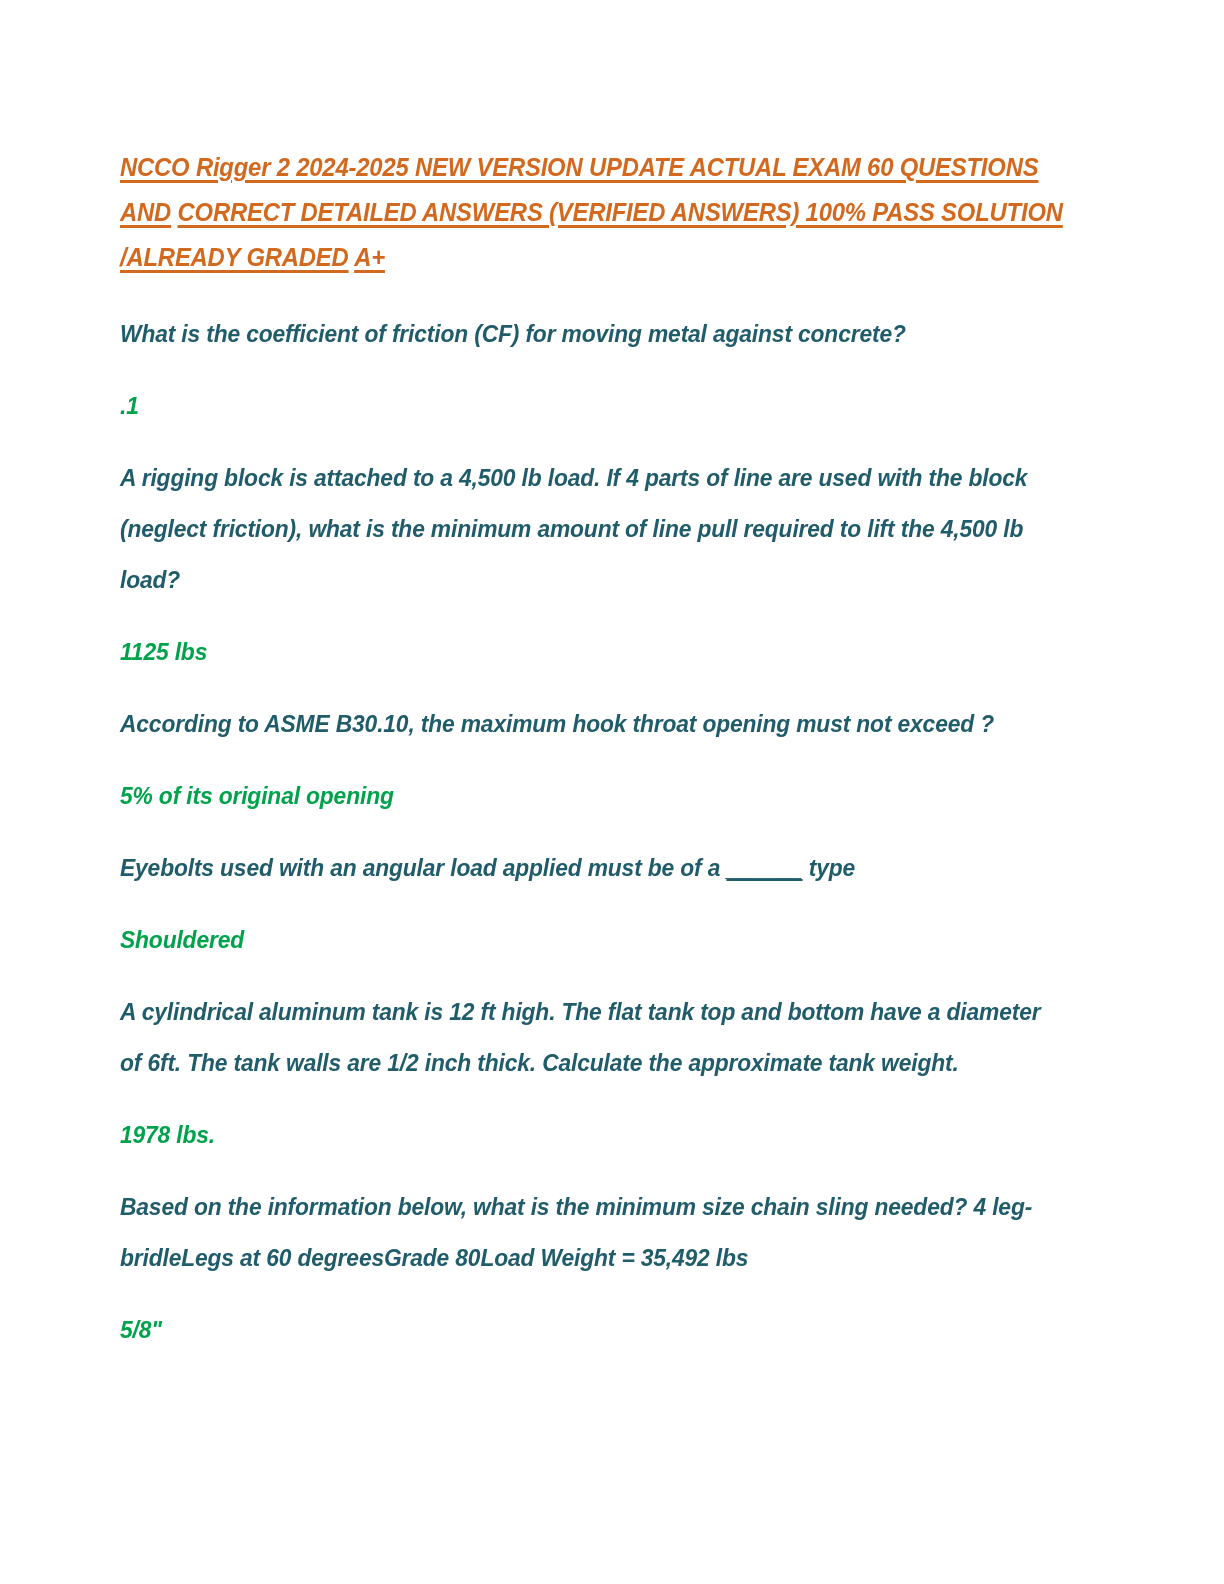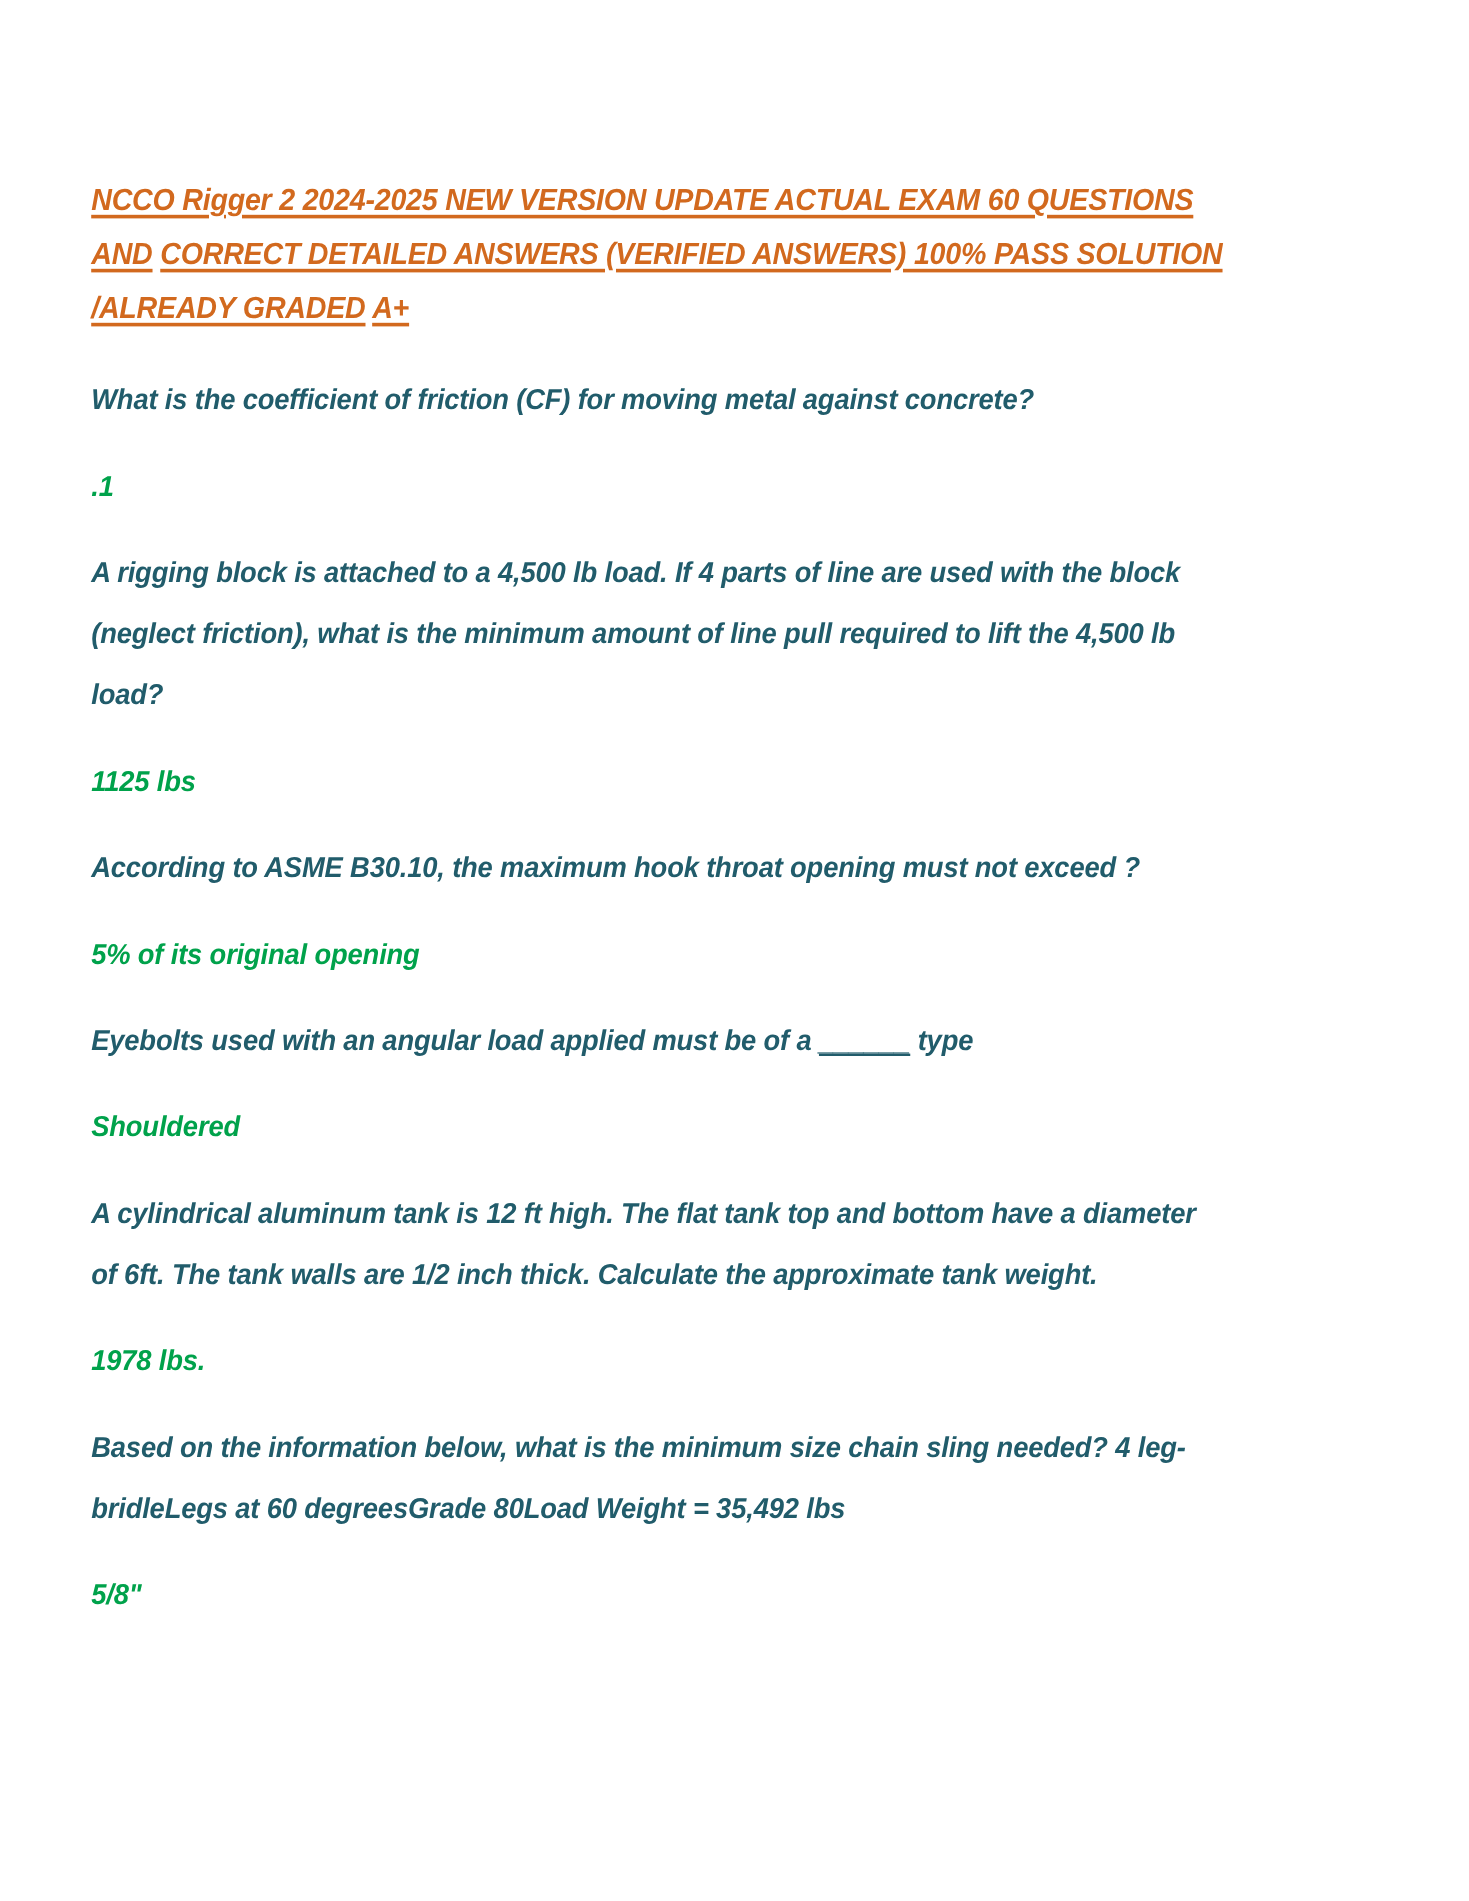--- a/index.html
+++ b/index.html
@@ -13,21 +13,21 @@
     overflow: hidden;
     font-family: "Liberation Sans", "DejaVu Sans", sans-serif;
   }
 
   .page {
     position: relative;
     width: 1224px;
     height: 1484px;
     background: #ffffff;
     box-sizing: border-box;
-    padding: 145px 164px 0 76px;
+    padding: 145px 164px 0 120px;
   }
 
   .doc-title {
     margin: 0 0 0 0;
     font-size: 25.5px;
     line-height: 45px;
     font-weight: bold;
     font-style: italic;
     color: #D2691E;
     letter-spacing: -0.2px;

